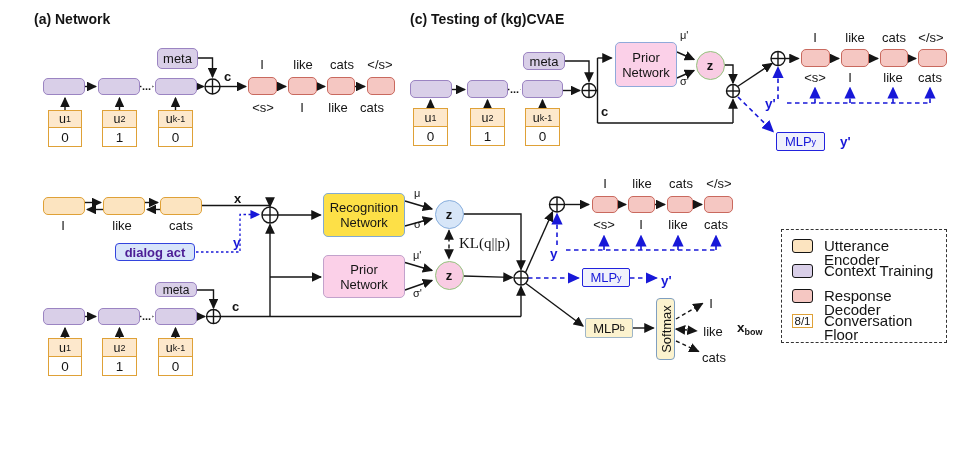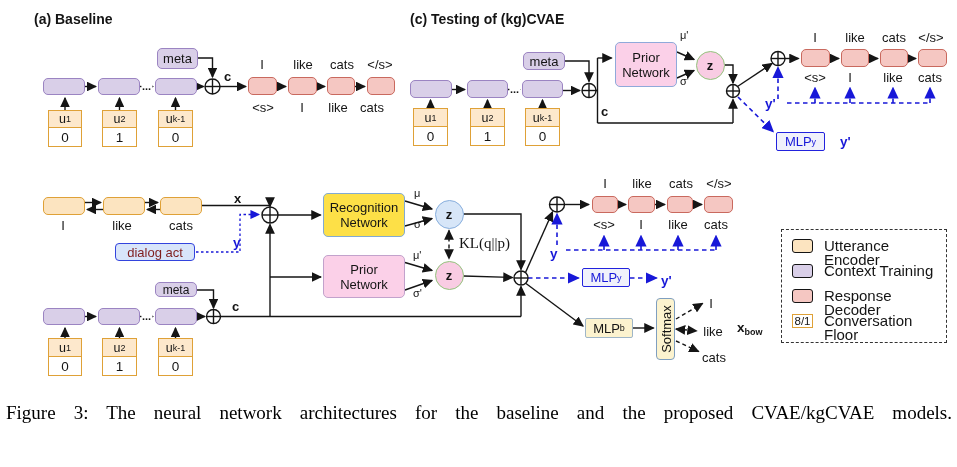--- a/index.html
+++ b/index.html
@@ -35,21 +35,21 @@
   .mlp{position:absolute;box-sizing:border-box;border-radius:2px;display:flex;align-items:center;
        justify-content:center;font-size:13px;z-index:2;}
   .mlpy{border:1.8px solid #2222dd;background:#f0f1fb;color:#1818d8;}
   .mlpb{border:1.5px solid #9fb6c8;background:#fcf3cf;color:#141414;}
   .softmax{position:absolute;box-sizing:border-box;border:1.5px solid #7f9fc0;background:#fcf3cf;
            border-radius:4px;z-index:2;}
   .softmax span{position:absolute;left:50%;top:50%;width:62px;height:15px;
            transform:translate(-50%,-50%) rotate(-90deg);text-align:center;font-size:13px;}
   .dialog{position:absolute;box-sizing:border-box;border:1.6px solid #3344dd;background:#d8e5fa;
           border-radius:4px;display:flex;align-items:center;justify-content:center;
-          color:#7f1d1d;font-size:13px;z-index:2;}
+          color:#4c1d95;font-size:13px;z-index:2;font-weight:bold;}
   .legend{position:absolute;left:781px;top:229px;width:166px;height:114px;box-sizing:border-box;
           border:1.6px dashed #333;background:#fff;z-index:2;}
   .sw{position:absolute;left:10px;width:21px;height:14px;box-sizing:border-box;
       border:1.6px solid;border-radius:3px;}
   .legend .lt{position:absolute;left:42px;font-size:15px;line-height:14px;}
   .swfloor{background:#fff;border-color:#dfa137;border-radius:0;display:flex;align-items:center;
       justify-content:center;font-size:11.5px;line-height:11px;}
   .caption{position:absolute;left:6px;top:399px;width:946px;z-index:2;
            font-family:"Liberation Serif","DejaVu Serif",serif;font-size:19px;color:#000;}
   .cap-line{text-align:justify;text-align-last:justify;line-height:27px;}
@@ -203,21 +203,21 @@
           <line x1="521" y1="271" x2="521" y2="285"></line>
       </g>
       <g>
         <circle cx="557" cy="204.5" r="7.5" fill="#fff"></circle>
         <line x1="549.5" y1="204.5" x2="564.5" y2="204.5"></line>
           <line x1="557" y1="197" x2="557" y2="212"></line>
       </g>
     </g>
   </svg>
 
-  <div class="t title" style="left:34px;top:13px">(a) Baseline</div>
+  <div class="t title" style="left:34px;top:13px">(a) Network</div>
   <div class="box ctx" style="left:43px;top:78px;width:42px;height:17px"></div>
   <div class="box ctx" style="left:98px;top:78px;width:42px;height:17px"></div>
   <div class="box ctx" style="left:155px;top:78px;width:42px;height:17px"></div>
   <div class="t tc dots" style="left:146.5px;top:82px">...</div>
   <div class="box ctx" style="left:157px;top:48px;width:41px;height:21px;display:flex;align-items:center;justify-content:center;font-size:13px">meta</div>
   <div class="cell" style="left:48px;top:110px;width:34px;height:18px">
       <span>u</span>
       <sub class="s">1</sub>
     </div>
   <div class="cell vcell" style="left:48px;top:127px;width:34px;height:20px">0</div>
@@ -375,16 +375,15 @@
     <div class="lt" style="top:9px">Utterance Encoder</div>
     <div class="sw ctx" style="top:34px"></div>
     <div class="lt" style="top:34px">Context Training</div>
     <div class="sw dec" style="top:59px"></div>
     <div class="lt" style="top:59px">Response Decoder</div>
     <div class="sw swfloor" style="top:84px">8/1</div>
     <div class="lt" style="top:84px">Conversation Floor</div>
   </div>
 
   <div class="caption">
-    <div class="cap-line">Figure 3: The neural network architectures for the baseline and the proposed CVAE/kgCVAE models.</div>
   </div>
 
 </div>
 
 </body></html>

